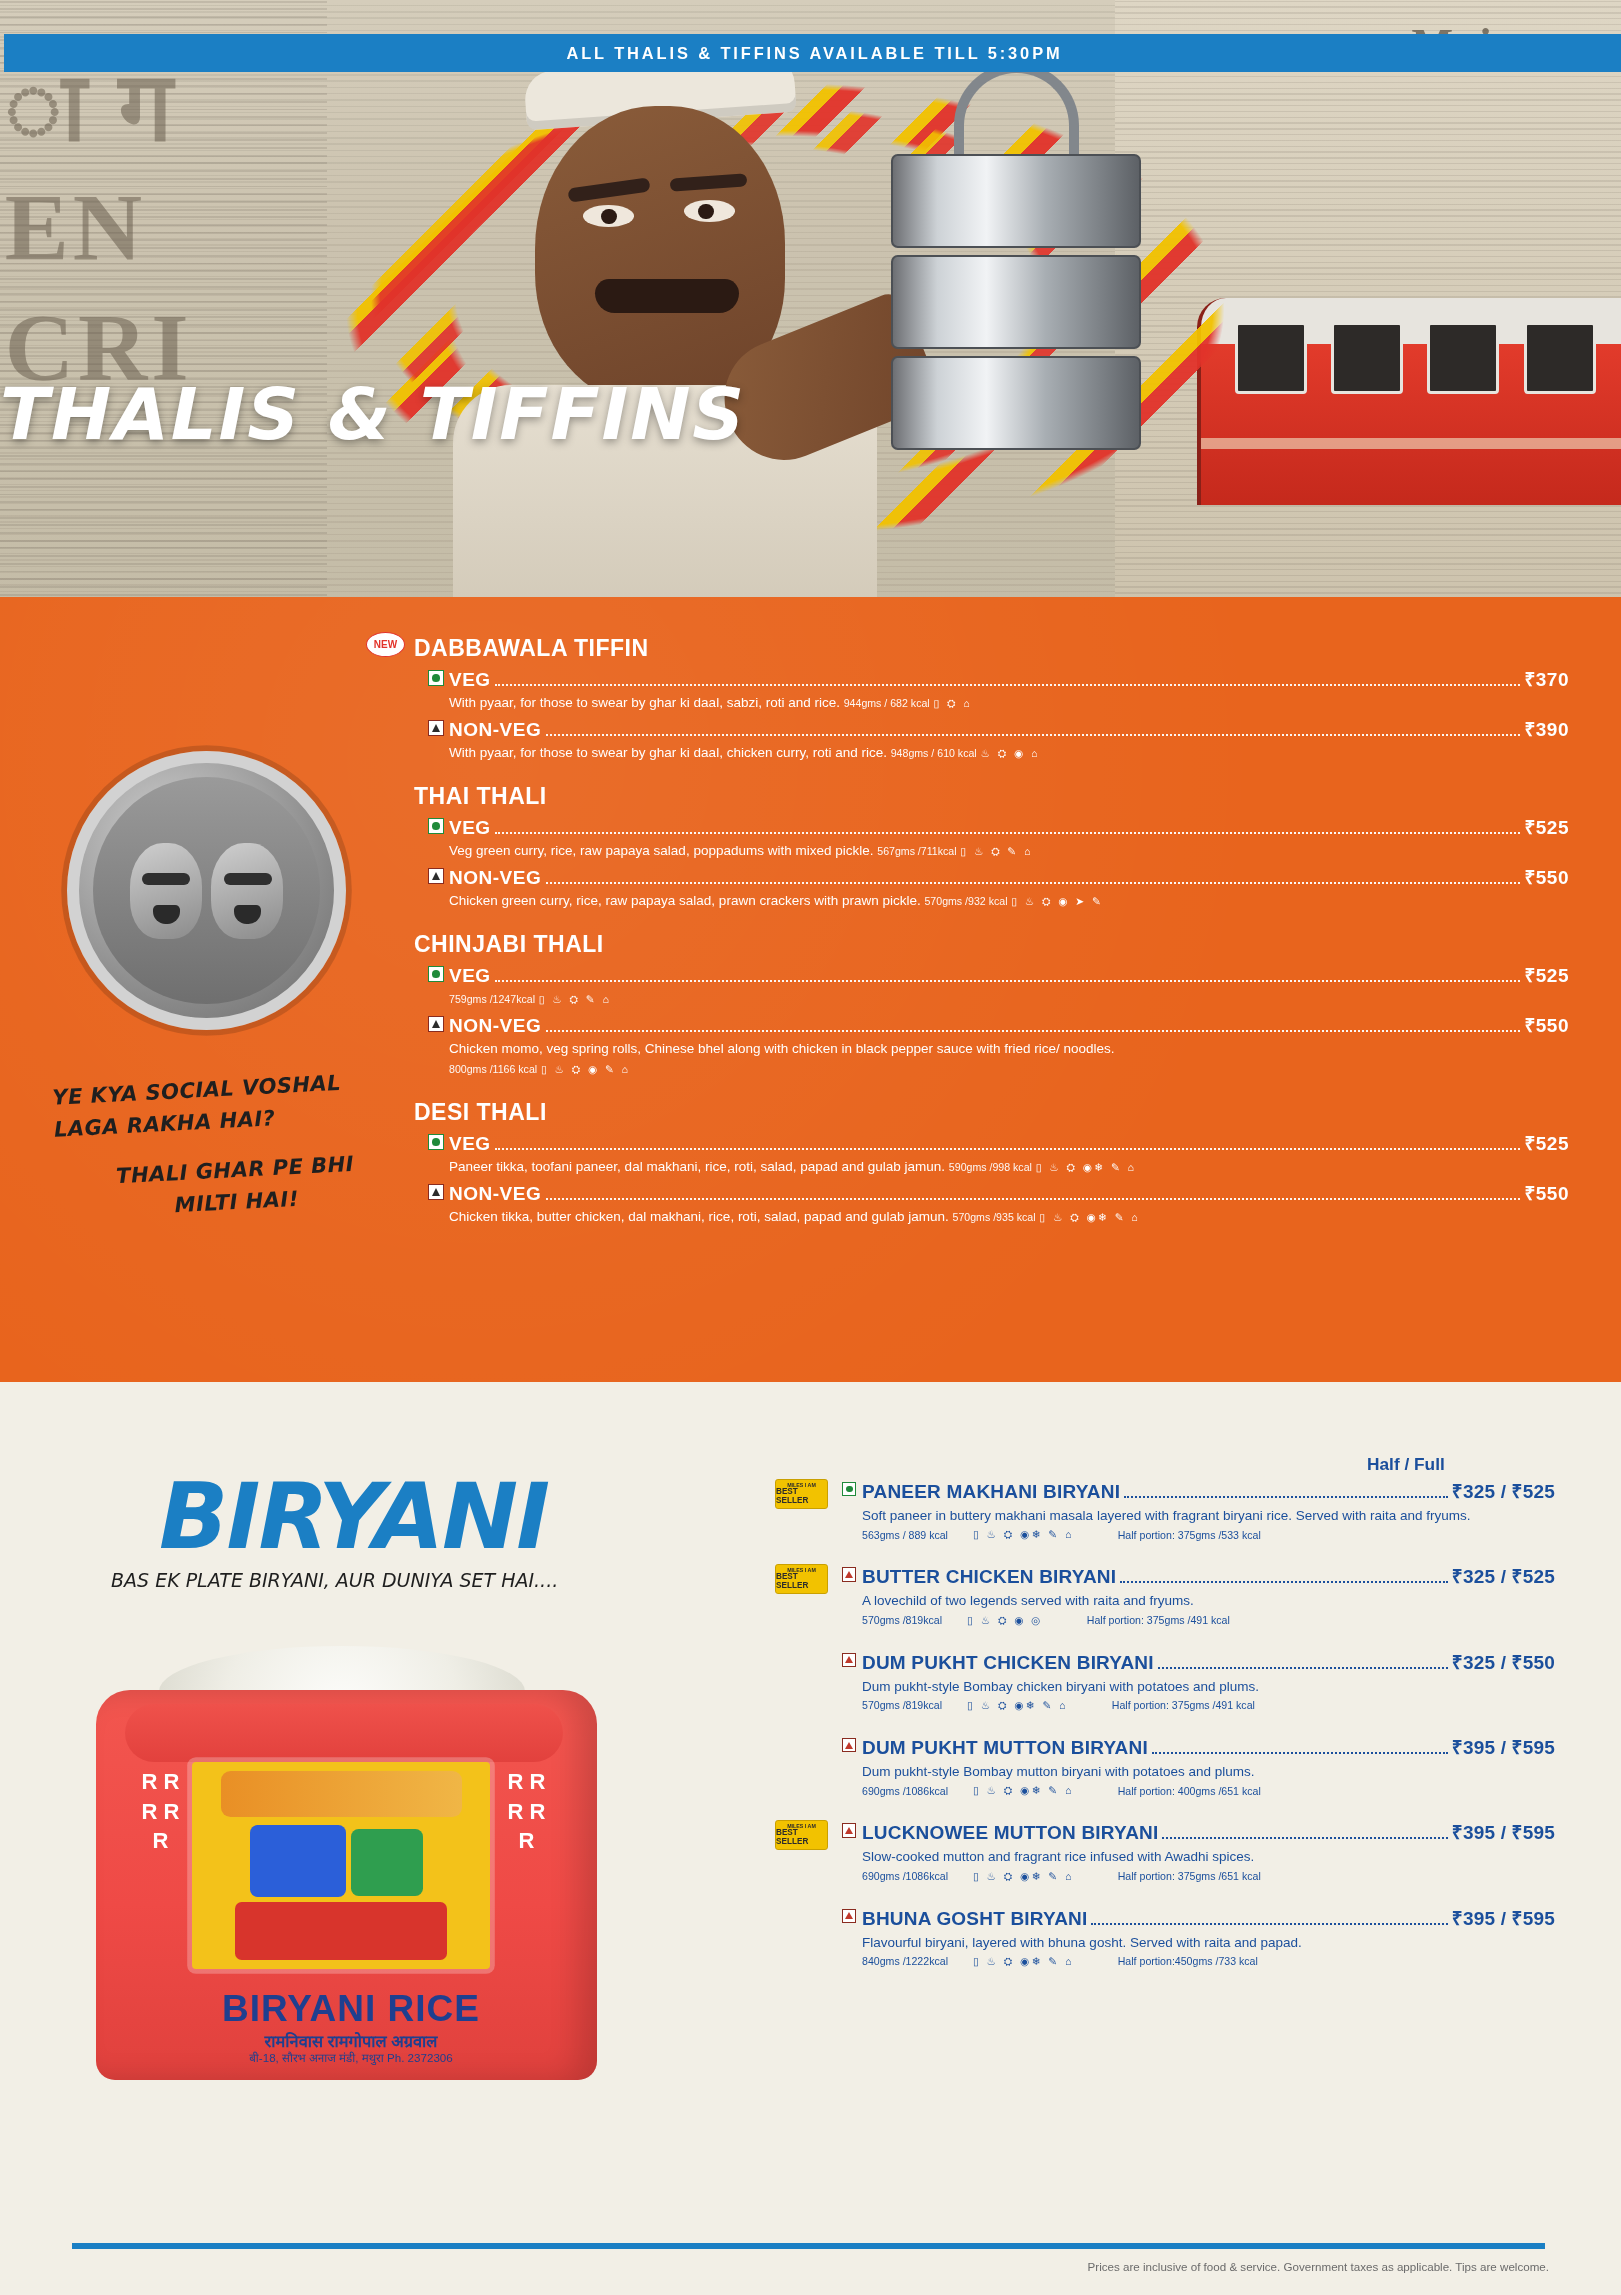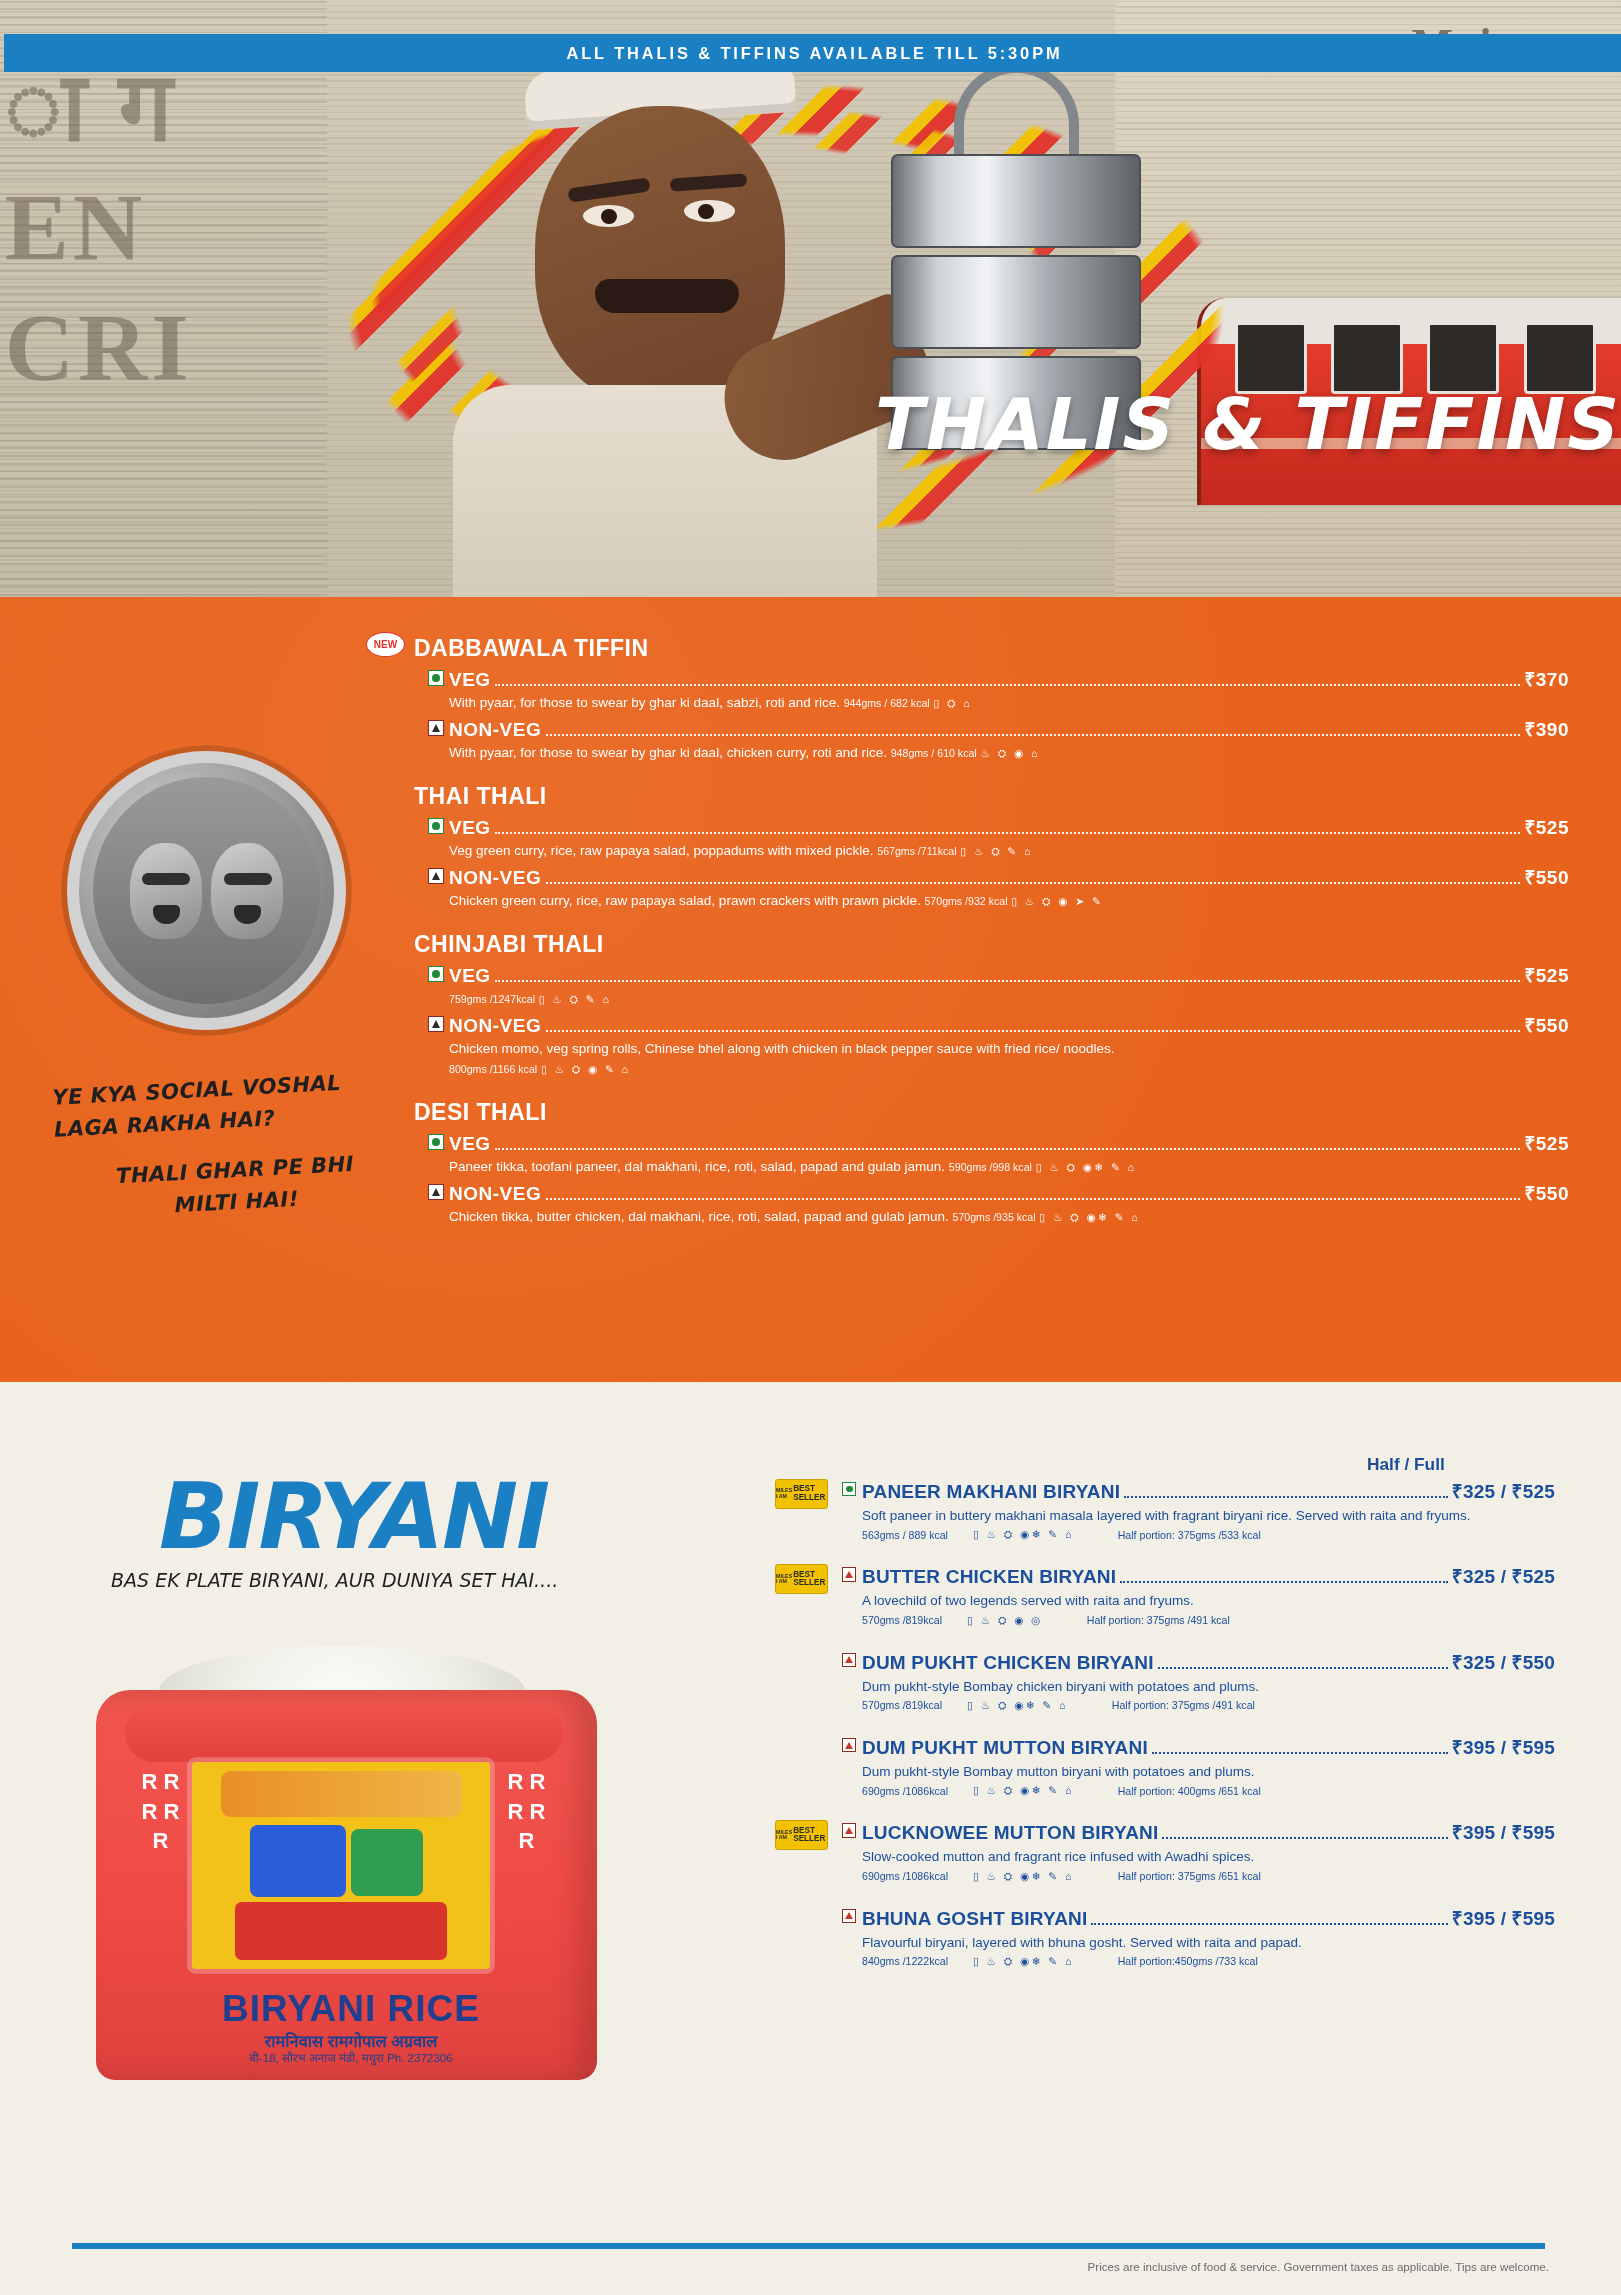--- a/index.html
+++ b/index.html
@@ -304,21 +304,21 @@
   .half-full {
     position: absolute; left: 1367px; top: 29px;
     color: #1b4f9c; font-size: 17.3px; font-weight: bold;
   }
   .bir-list { position: absolute; left: 775px; top: 53px; width: 780px; }
   .bir-item { position: relative; margin-bottom: 22px; padding-left: 87px; }
   .seller {
     position:absolute; left: 0; top: 1px; width: 53px; height: 30px;
     background: #f2c200; border: 1.9px solid #caa000; border-radius: 2.9px;
     color: #2b2b2b; font-size: 8.2px; font-weight: bold;
-    display:flex; flex-direction: row; align-items:center; justify-content:center; line-height: 1.05;
+    display:flex; flex-direction: column; align-items:center; justify-content:center; line-height: 1.05;
   }
   .seller small { font-size: 5.3px; font-weight: bold; }
   .bir-diet {
     position:absolute; left: 67px; top: 3.9px; width: 14.4px; height: 14.4px;
     border: 1.4px solid #1f8a3a; background:#fff; display:flex; align-items:center; justify-content:center;
   }
   .bir-diet i { width: 6.7px; height: 6.7px; background:#1f8a3a; border-radius: 50%;}
   .bir-diet.nonveg { border-color:#8a2b1f;}
   .bir-diet.nonveg i { width:0;height:0;background:transparent;border-left: 4.3px solid transparent;border-right:4.3px solid transparent;border-bottom: 7.2px solid #c0392b; border-radius:0;}
   .bir-title-line { display:flex; align-items: baseline; color:#1b4f9c; font-size: 19px; font-weight: bold; letter-spacing: 0.2px;}
@@ -370,21 +370,21 @@
       <div class="arm"></div>
     </div>
 
     <div class="tiffin">
       <div class="handle"></div>
       <div class="tier t1"></div>
       <div class="tier t2"></div>
       <div class="tier t3"></div>
     </div>
 
-    <div style="position:absolute; left:0; right:0; top:382px; text-align:right; z-index:30;">
+    <div style="position:absolute; left:0; right:0; top:372px; text-align:left; z-index:30;">
       <span style="color:#ffffff; font-size:72px; font-weight:bold; font-style:italic; letter-spacing:1.9px; font-family:'DejaVu Sans',sans-serif; text-shadow: 0 2.9px 8.7px rgba(0,0,0,.35);">THALIS &amp; TIFFINS</span>
     </div>
   </div>
 
   <div class="topbar">
     <span class="topbar-text">ALL THALIS &amp; TIFFINS AVAILABLE TILL 5:30PM</span>
   </div>
 
   <div class="orange">
     <div class="orange-grain"></div>

